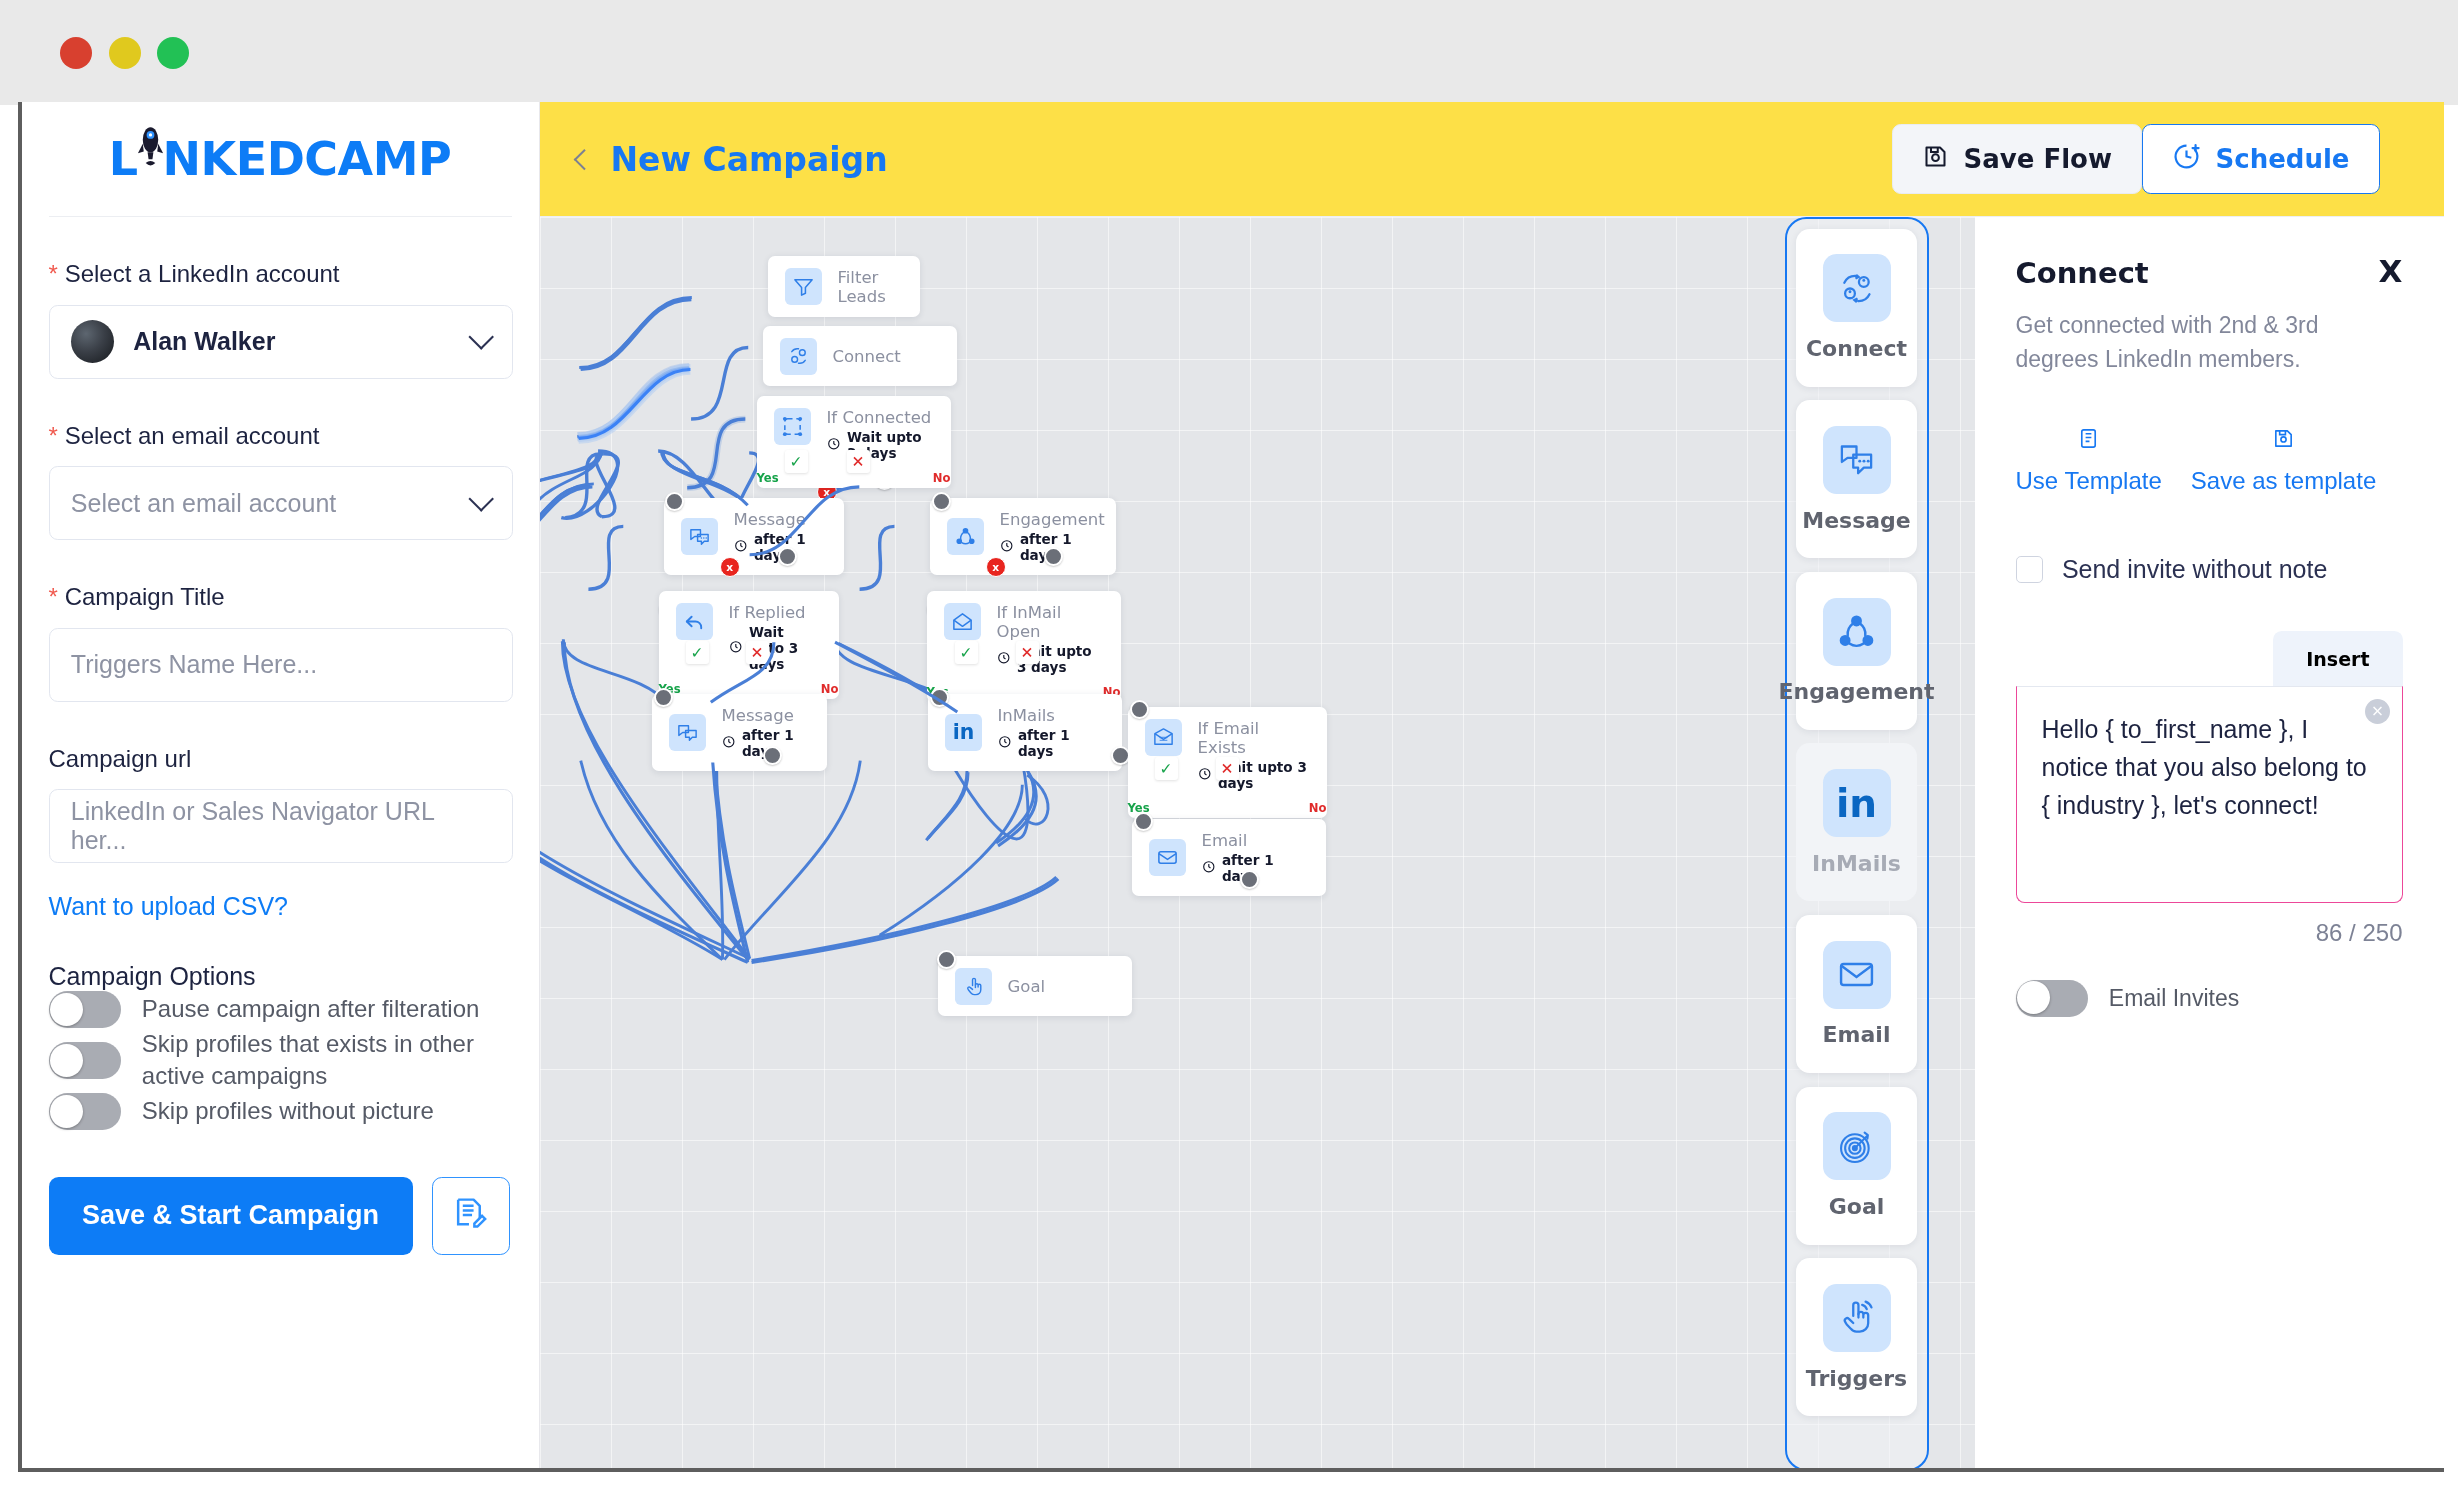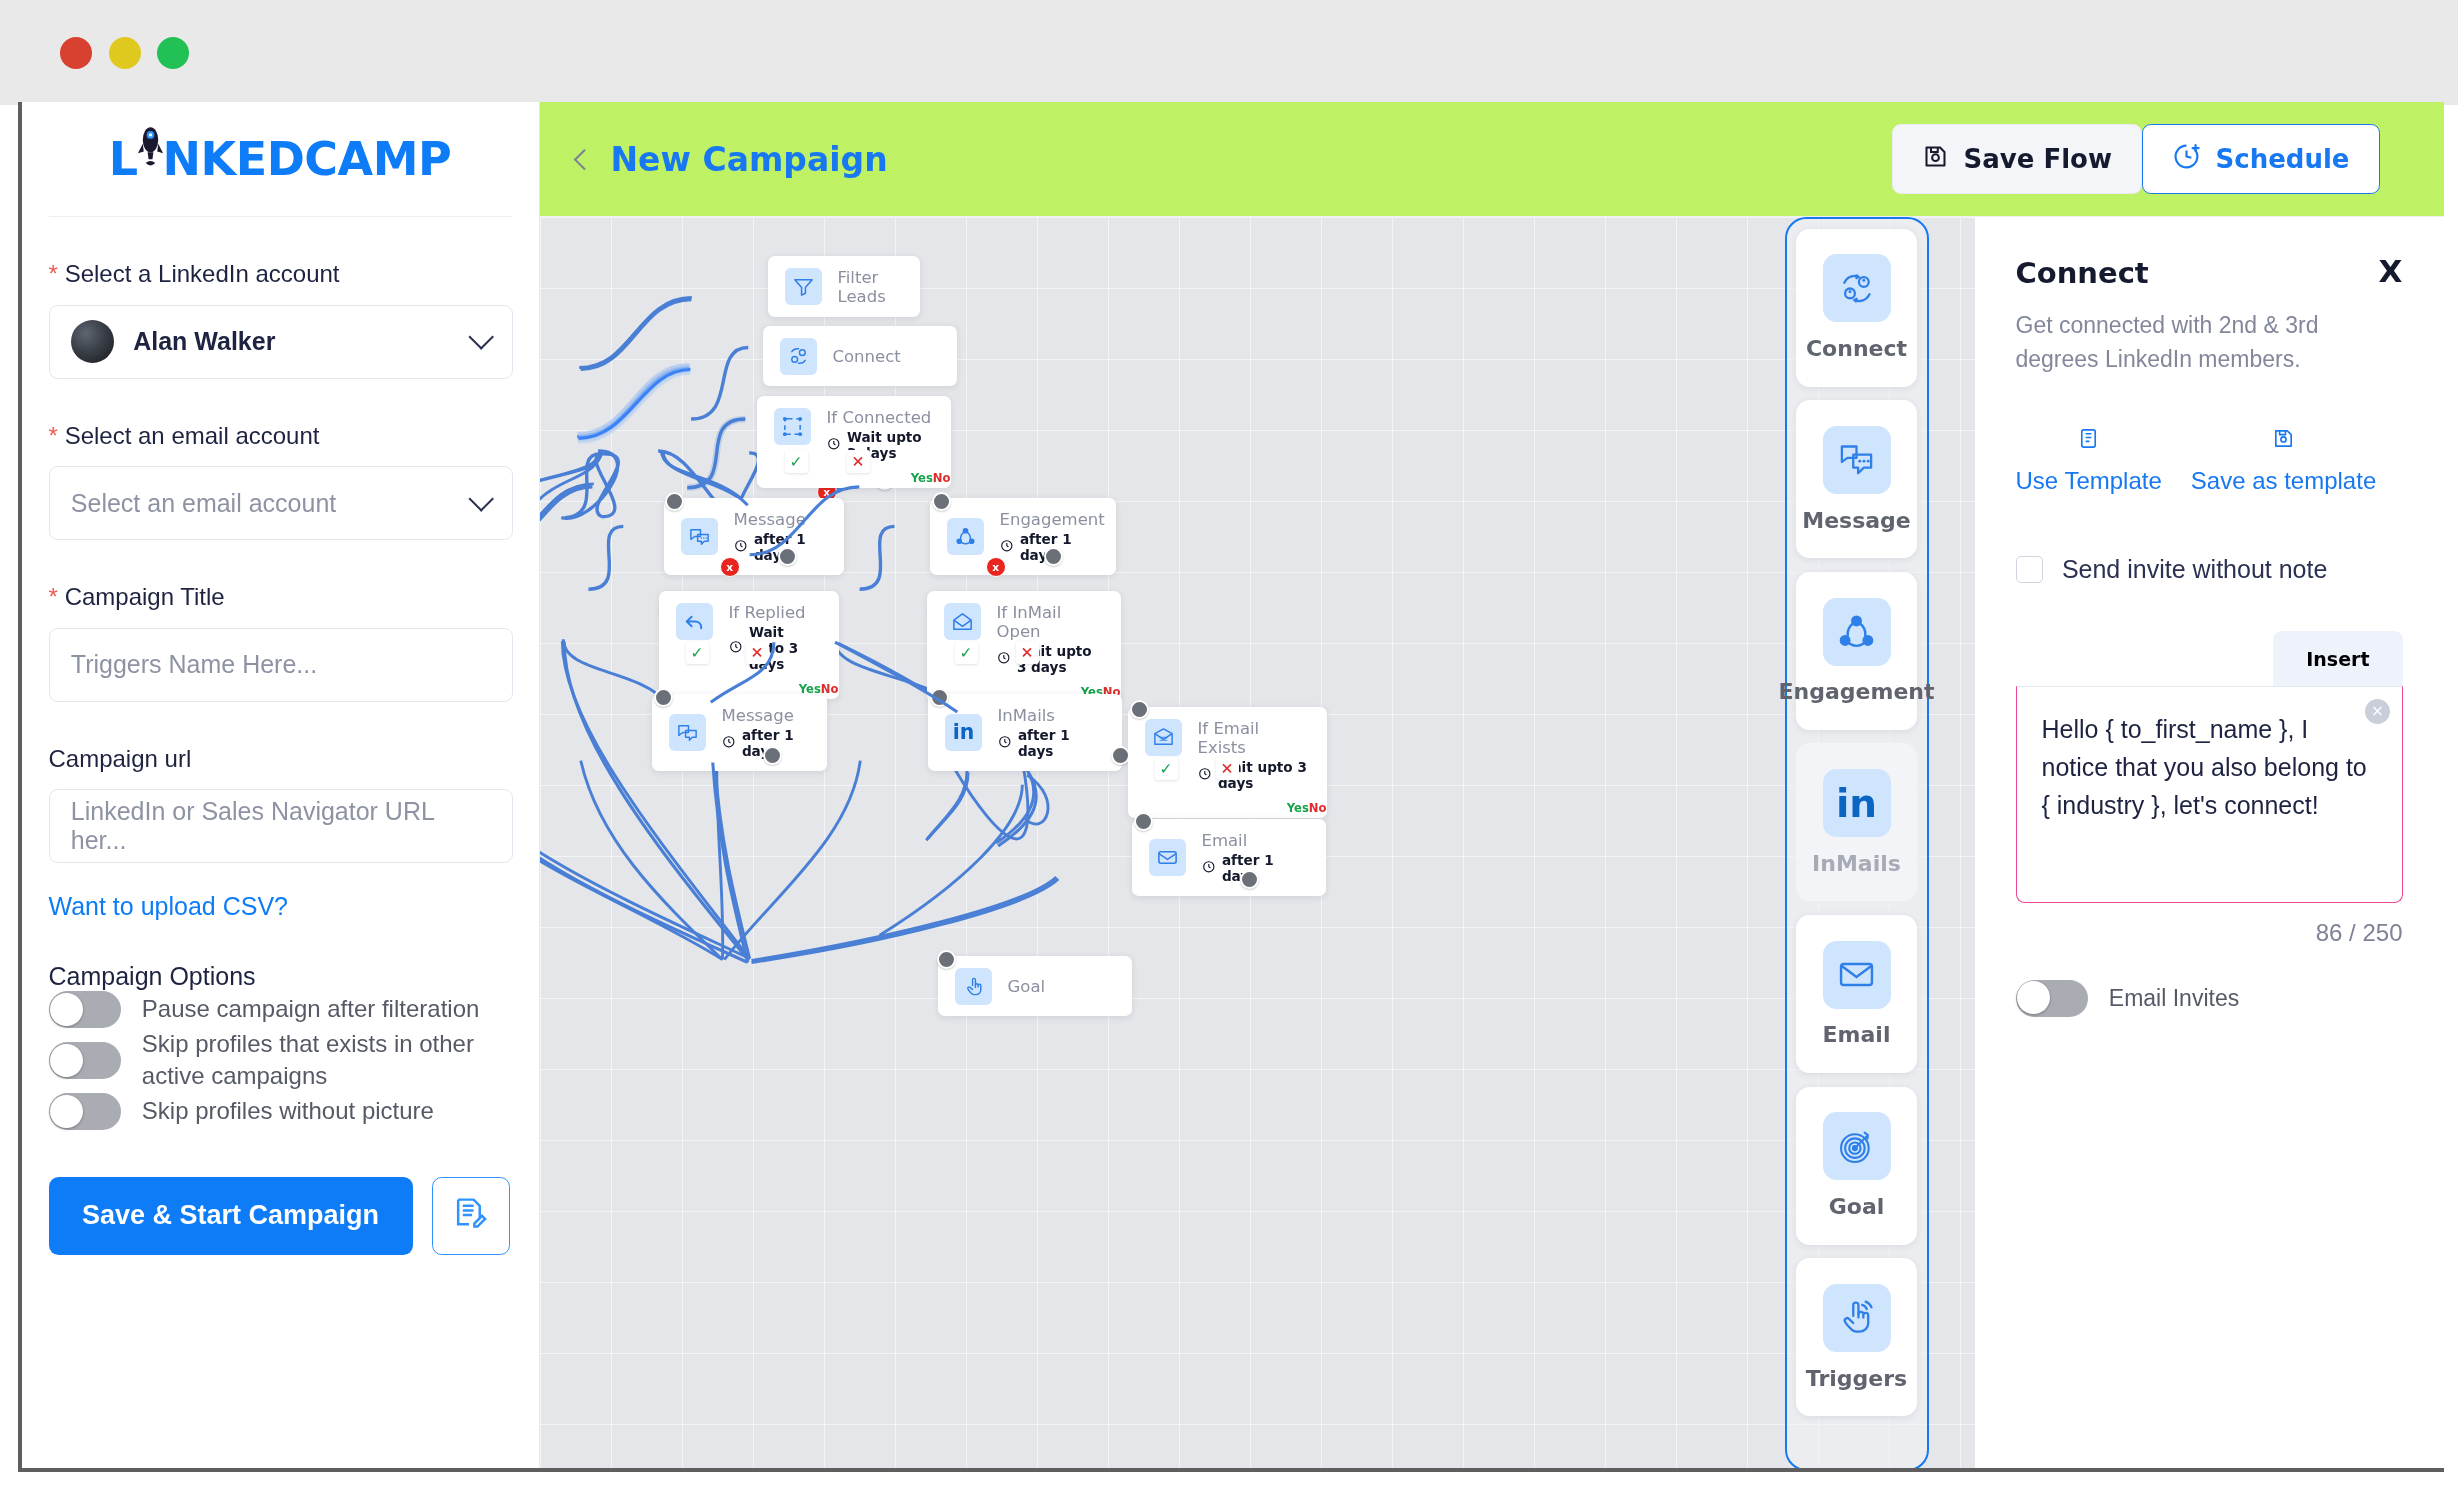--- a/index.html
+++ b/index.html
@@ -104,21 +104,21 @@
   }
   #draft-btn {
     width: 78px; height: 78px; border-radius: 9.7px; background: #fff;
     border: 1.5px solid #2f93ff; display: flex; align-items: center; justify-content: center;
     cursor: pointer;
   }
 
   
   #topbar {
     position: absolute; left: 518px; top: 0; right: 0; height: 115px;
-    background: #bef264; border-bottom: 1px solid #edeff3;
+    background: #fde047; border-bottom: 1px solid #edeff3;
     display: flex; align-items: center; padding: 0 39px 0 37px;
   }
   #back-chevron { width: 14.6px; height: 14.6px; border-left: 2.9px solid #7c8193; border-bottom: 2.9px solid #7c8193;
                   transform: rotate(45deg); margin-right: 19.4px; cursor: pointer; }
   #page-title { font-size: 33px; font-weight: 700; color: #1778f2; font-family: "DejaVu Sans", sans-serif; }
   #topbar-spacer { flex: 1; }
   .tb-btn {
     height: 70px; border-radius: 8.7px; display: flex; align-items: center; gap: 14.6px;
     padding: 0 29px; font-size: 26px; font-weight: 700; cursor: pointer;
     font-family: "DejaVu Sans", sans-serif;
@@ -147,21 +147,21 @@
   .node-ico {
     width: 37px; height: 37px; border-radius: 5.8px; background: #cfe4fd;
     display: flex; align-items: center; justify-content: center; flex: 0 0 auto;
   }
   .node-txt { display: flex; flex-direction: column; gap: 2.9px; }
   .node-title { font-size: 16.5px; color: #8b90a0; font-family: "DejaVu Sans", sans-serif; }
   .node-sub { font-size: 13.6px; color: #14182b; font-weight: 700; display: flex; align-items: center; gap: 6.8px;
               font-family: "DejaVu Sans", sans-serif; }
   .cond-labels {
     position: absolute; left: 0; bottom: 3.9px; width: 100%;
-    display: flex; justify-content: flex-end; pointer-events: none;
+    display: flex; justify-content: space-between; pointer-events: none;
   }
   .yes-lbl { font-size: 11.6px; font-weight: 700; color: #17a34a; font-family: "DejaVu Sans", sans-serif; }
   .no-lbl  { font-size: 11.6px; font-weight: 700; color: #e02b2b; font-family: "DejaVu Sans", sans-serif; }
   .branch-chip {
     position: absolute; width: 23px; height: 23px; background: #fff; border-radius: 2.9px;
     display: flex; align-items: center; justify-content: center; font-size: 15.5px;
     box-shadow: 0 1px 2.9px rgba(0,0,0,.12);
   }
   .branch-chip.yes { color: #17a34a; }
   .branch-chip.no  { color: #e02b2b; }

